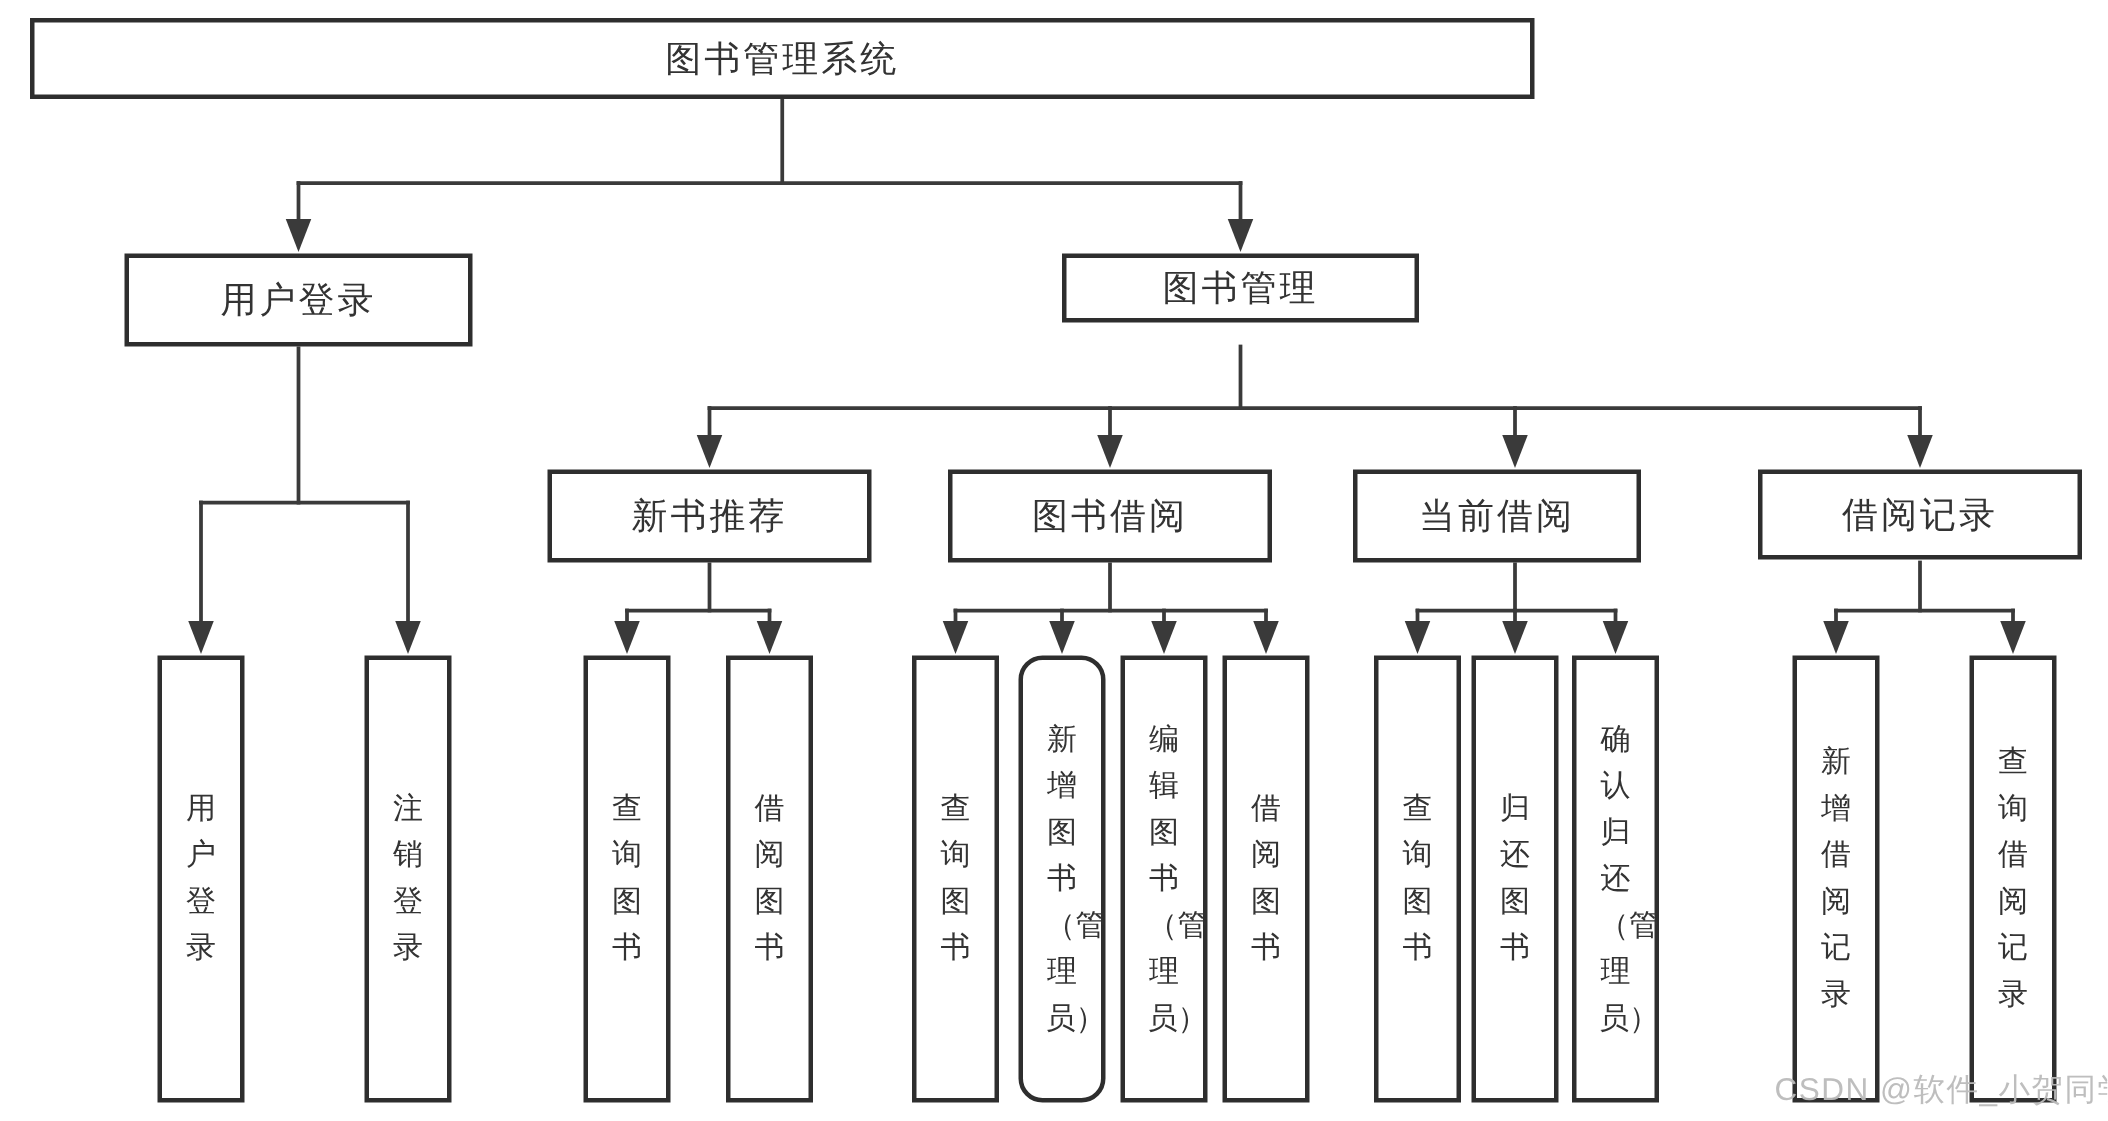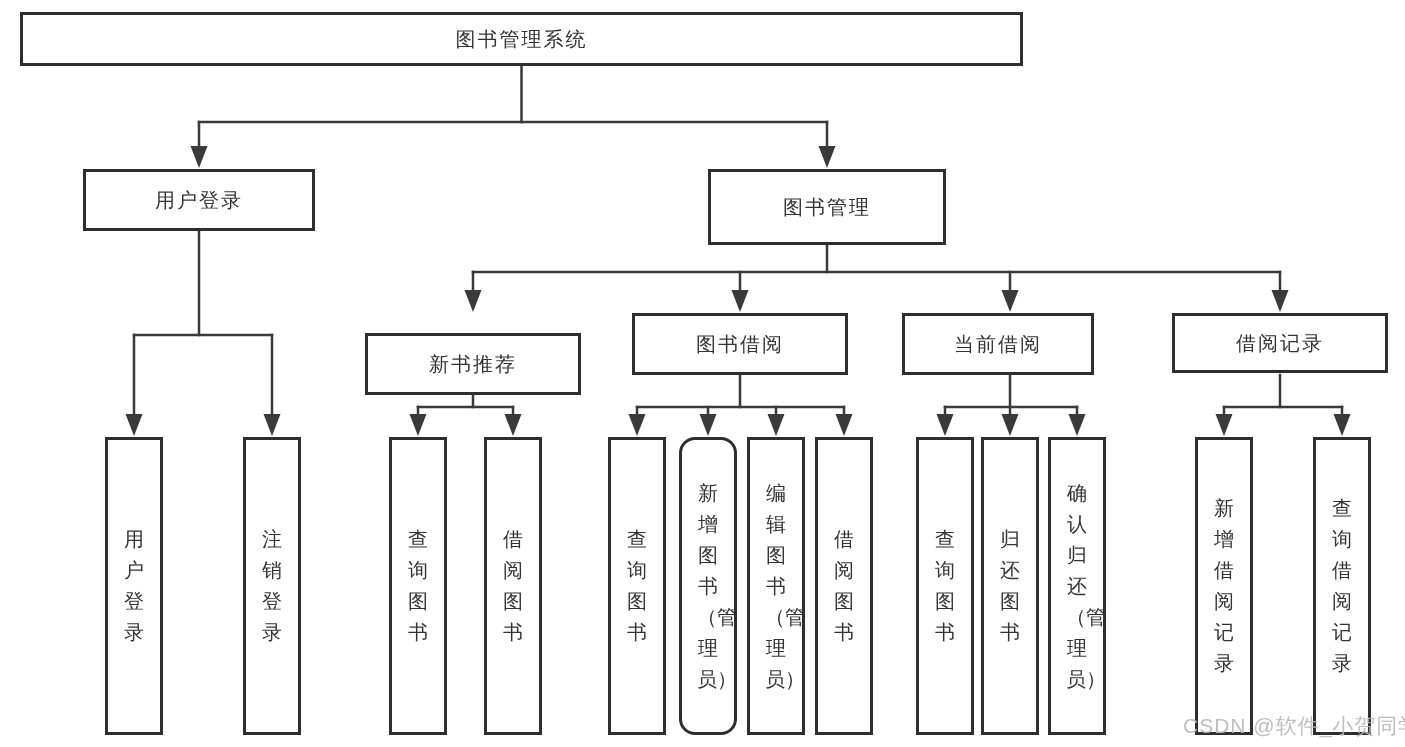--- a/index.html
+++ b/index.html
@@ -26,21 +26,21 @@
     box-sizing: border-box;
     background: #ffffff;
     border: 3px solid #2e2e2e;
     display: flex;
     align-items: center;
     justify-content: center;
     color: #333333;
     z-index: 2;
   }
   .h-box {
-    font-size: 20px;
+    font-size: 24px;
     letter-spacing: 2px;
     white-space: nowrap;
   }
   .v-box .v-text {
     width: 22px;
     font-size: 20px;
     line-height: 1.55;
     text-align: center;
     word-break: break-all;
     letter-spacing: 0;
@@ -148,25 +148,25 @@
     </g>
   </svg>
 
   <div class="box h-box" style="left:20px; top:12px; width:1003px; height:54px;">
     <span>图书管理系统</span>
   </div>
 
   <div class="box h-box" style="left:83px; top:169px; width:232px; height:62px;">
     <span>用户登录</span>
   </div>
-  <div class="box h-box" style="left:708px; top:169px; width:238px; height:76px;">
+  <div class="box h-box" style="left:708px; top:169px; width:238px; height:46px;">
     <span>图书管理</span>
   </div>
 
-  <div class="box h-box" style="left:365px; top:313px; width:216px; height:62px;margin-top:20px;">
+  <div class="box h-box" style="left:365px; top:313px; width:216px; height:62px;">
     <span>新书推荐</span>
   </div>
   <div class="box h-box" style="left:632px; top:313px; width:216px; height:62px;">
     <span>图书借阅</span>
   </div>
   <div class="box h-box" style="left:902px; top:313px; width:192px; height:62px;">
     <span>当前借阅</span>
   </div>
   <div class="box h-box" style="left:1172px; top:313px; width:216px; height:60px;">
     <span>借阅记录</span>

